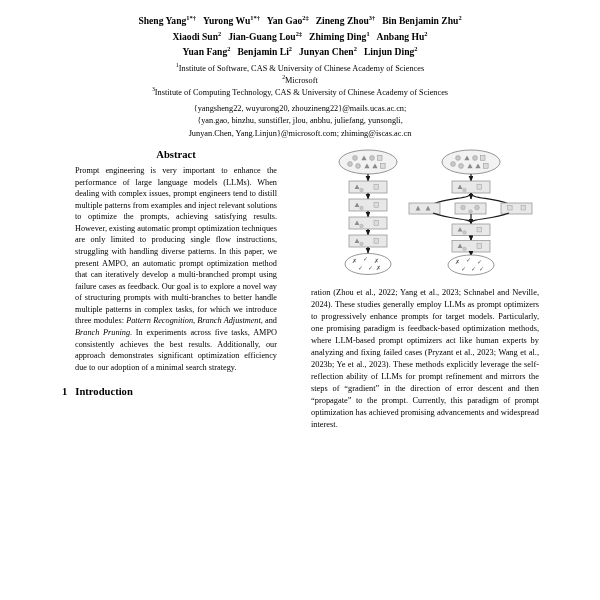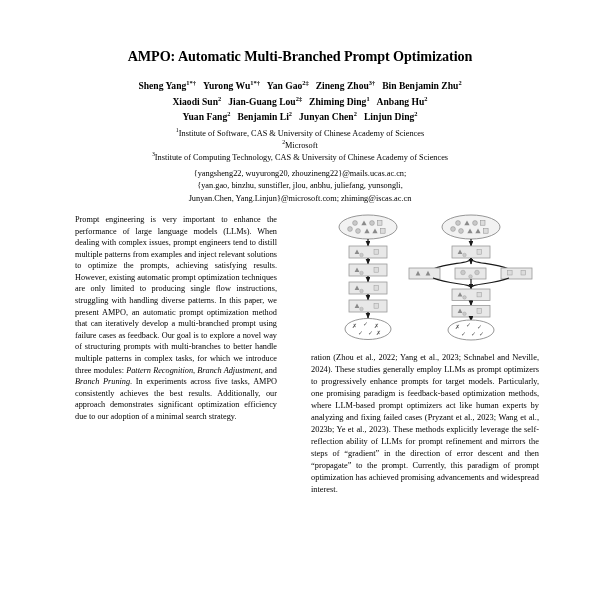--- a/index.html
+++ b/index.html
@@ -126,21 +126,20 @@
     line-height: 1.425;
     text-align: justify;
     margin-top: 10px;
   }
 </style>
 </head>
 <body>
 
 <div class="page">
 
-  <div class="title">AMPO: Automatic Multi-Branched Prompt Optimization</div>
 
   <div class="authors">
     <div>
       <span class="a"><span>Sheng Yang</span><sup>1*†</sup></span><span class="a"><span>Yurong Wu</span><sup>1*†</sup></span><span class="a"><span>Yan Gao</span><sup>2‡</sup></span><span class="a"><span>Zineng Zhou</span><sup>3†</sup></span><span class="a"><span>Bin Benjamin Zhu</span><sup>2</sup></span>
     </div>
     <div>
       <span class="a"><span>Xiaodi Sun</span><sup>2</sup></span><span class="a"><span>Jian-Guang Lou</span><sup>2‡</sup></span><span class="a"><span>Zhiming Ding</span><sup>1</sup></span><span class="a"><span>Anbang Hu</span><sup>2</sup></span>
     </div>
     <div>
       <span class="a"><span>Yuan Fang</span><sup>2</sup></span><span class="a"><span>Benjamin Li</span><sup>2</sup></span><span class="a"><span>Junyan Chen</span><sup>2</sup></span><span class="a"><span>Linjun Ding</span><sup>2</sup></span>
@@ -155,22 +154,26 @@
 
   <div class="emails">
     <div>{yangsheng22, wuyurong20, zhouzineng22}@mails.ucas.ac.cn;</div>
     <div>{yan.gao, binzhu, sunstifler, jlou, anbhu, juliefang, yunsongli,</div>
     <div>Junyan.Chen, Yang.Linjun}@microsoft.com; zhiming@iscas.ac.cn</div>
   </div>
 
   <div class="columns">
 
     <div class="col">
+      <div class="abs-head">Abstract</div>
       <div class="abs-body"><span>Prompt engineering is very important to enhance the performance of large language models (LLMs). When dealing with complex issues, prompt engineers tend to distill multiple patterns from examples and inject relevant solutions to optimize the prompts, achieving satisfying results. However, existing automatic prompt optimization techniques are only limited to producing single flow instructions, struggling with handling diverse patterns. In this paper, we present AMPO, an automatic prompt optimization method that can iteratively develop a multi-branched prompt using failure cases as feedback. Our goal is to explore a novel way of structuring prompts with multi-branches to better handle multiple patterns in complex tasks, for which we introduce three modules: </span><i>Pattern Recognition</i><span>, </span><i>Branch Adjustment</i><span>, and </span><i>Branch Pruning</i><span>. In experiments across five tasks, AMPO consistently achieves the best results. Additionally, our approach demonstrates significant optimization efficiency due to our adoption of a minimal search strategy.</span></div>
 
+      <div class="sec-head">
+        <span class="num">1</span><span>Introduction</span>
+      </div>
     </div>
 
     <div class="col">
 
       <div class="figure">
         <svg class="fig-canvas" viewBox="0 0 228 128">
           <defs>
             <marker id="arrow" markerWidth="5" markerHeight="5" refX="4.2" refY="2" orient="auto">
               <path d="M0,0 L4.6,2 L0,4 z" fill="#1a1a1a"></path>
             </marker>

